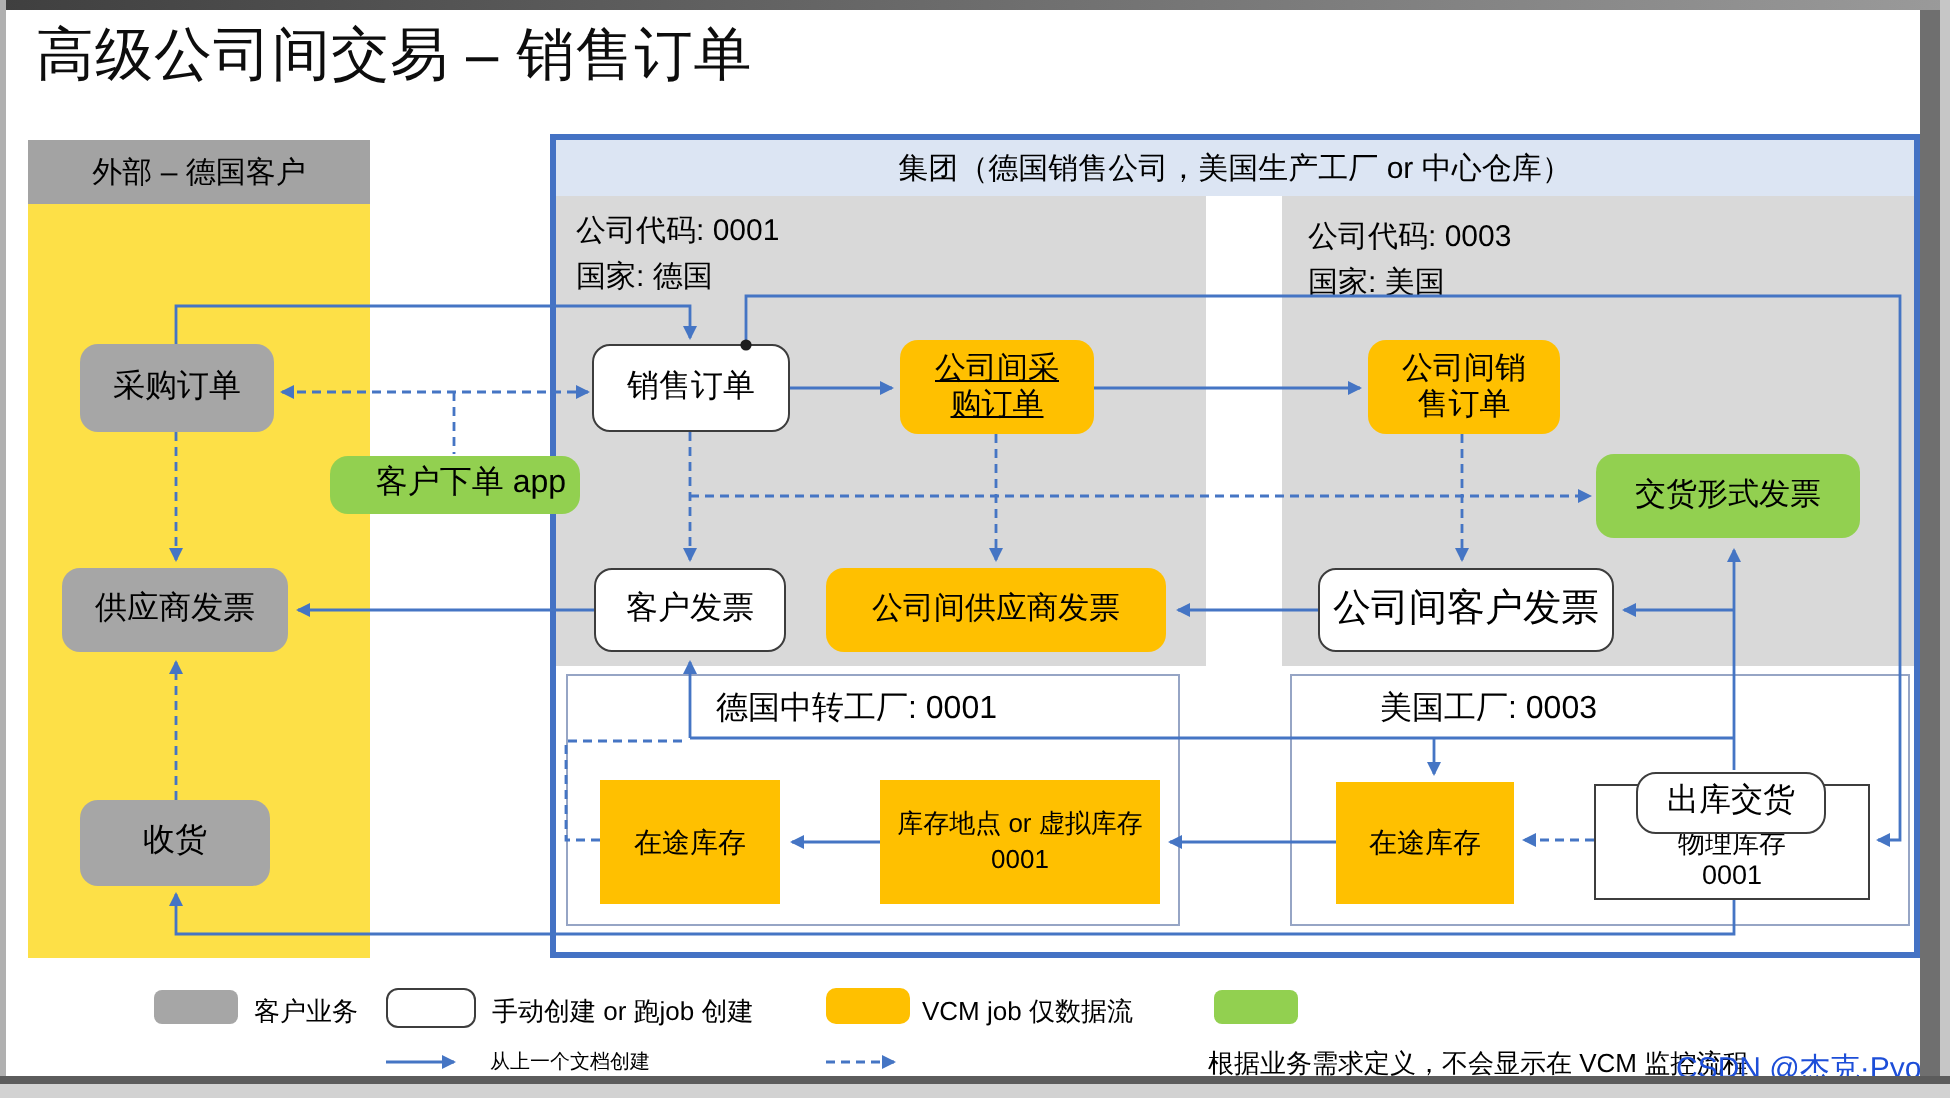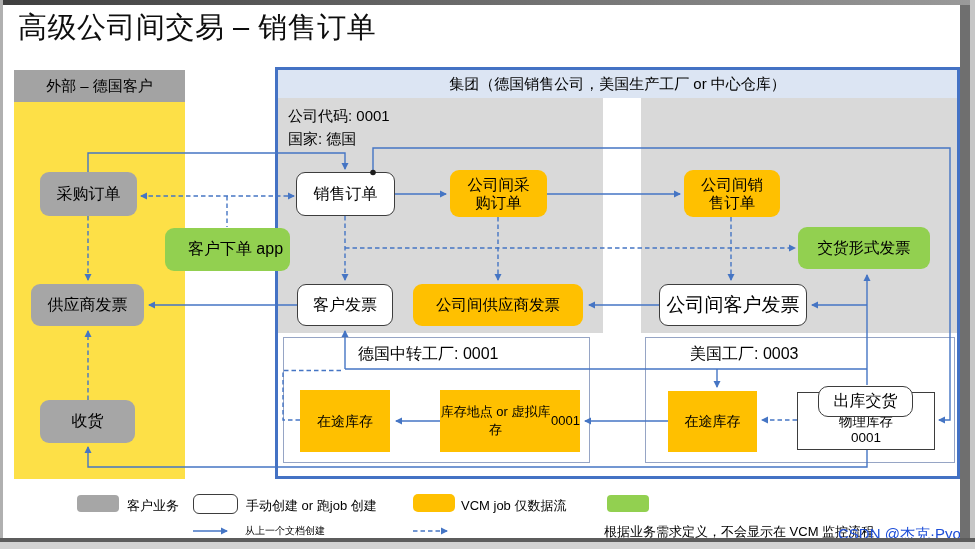--- a/index.html
+++ b/index.html
@@ -36,20 +36,24 @@
     <div class="abs" style="left:0;top:0;width:679px;height:28px;background:#dce5f3;display:flex;align-items:center;justify-content:center;">
       <span style="font-size:15px;color:#000;">集团（德国销售公司，美国生产工厂 or 中心仓库）</span>
     </div>
     <div class="abs" style="left:0px;top:28px;width:325px;height:235px;background:#d9d9d9;"></div>
     <div class="abs" style="left:363px;top:28px;width:316px;height:235px;background:#d9d9d9;"></div>
 
     <div class="abs" style="left:10px;top:34px;font-size:15px;line-height:23px;color:#000;">
       <div>公司代码: 0001</div>
       <div>国家: 德国</div>
     </div>
+    <div class="abs" style="left:376px;top:37px;font-size:15px;line-height:23px;color:#000;">
+      <div>公司代码: 0003</div>
+      <div>国家: 美国</div>
+    </div>
 
     <div class="abs" style="left:5px;top:267px;width:307px;height:126px;background:#fff;border:1.2px solid #96a5c5;">
       <div style="padding:6px 0 0 74px;font-size:16px;color:#000;">德国中转工厂: 0001</div>
     </div>
     <div class="abs" style="left:367px;top:267px;width:310px;height:126px;background:#fff;border:1.2px solid #96a5c5;">
       <div style="padding:6px 0 0 44px;font-size:16px;color:#000;">美国工厂: 0003</div>
     </div>
   </div>
 
   <div class="node graybox rd" style="left:40px;top:172px;width:97px;height:44px;">
@@ -58,24 +62,24 @@
   <div class="node graybox rd" style="left:31px;top:284px;width:113px;height:42px;">
     <span>供应商发票</span>
   </div>
   <div class="node graybox rd" style="left:40px;top:400px;width:95px;height:43px;">
     <span>收货</span>
   </div>
 
   <div class="node whitebox rd" style="left:296px;top:172px;width:99px;height:44px;">
     <span>销售订单</span>
   </div>
-  <div class="node greenbox rd" style="left:165px;top:228px;width:125px;height:43px;padding-left:16px;">
+  <div class="node greenbox rd" style="left:165px;top:228px;width:125px;height:29px;padding-left:16px;">
     <span>客户下单 app</span>
   </div>
-  <div class="node yellowbox rd" style="left:450px;top:170px;width:97px;height:47px;font-size:15.5px;padding:0 15px;">
+  <div class="node yellowbox rd" style="left:450px;top:170px;width:97px;height:47px;font-size:15.5px;padding:0 15px;text-decoration:underline;">
     <span>公司间采购订单</span>
   </div>
   <div class="node whitebox rd" style="left:297px;top:284px;width:96px;height:42px;">
     <span>客户发票</span>
   </div>
   <div class="node yellowbox rd" style="left:413px;top:284px;width:170px;height:42px;font-size:15.5px;">
     <span>公司间供应商发票</span>
   </div>
 
   <div class="node yellowbox rd" style="left:684px;top:170px;width:96px;height:47px;font-size:15.5px;padding:0 15px;">
@@ -84,21 +88,21 @@
   <div class="node greenbox rd" style="left:798px;top:227px;width:132px;height:42px;font-size:15.5px;">
     <span>交货形式发票</span>
   </div>
   <div class="node whitebox rd" style="left:659px;top:284px;width:148px;height:42px;font-size:19px;">
     <span>公司间客户发票</span>
   </div>
 
   <div class="node yellowbox" style="left:300px;top:390px;width:90px;height:62px;font-size:14px;">
     <span>在途库存</span>
   </div>
-  <div class="node yellowbox" style="left:440px;top:390px;width:140px;height:62px;font-size:13px;line-height:18px;">
+  <div class="node yellowbox" style="left:440px;top:390px;width:140px;height:62px;font-size:13px;flex-direction:column;line-height:18px;">
     <span>库存地点 or 虚拟库存</span>
     <span>0001</span>
   </div>
 
   <div class="node yellowbox" style="left:668px;top:391px;width:89px;height:61px;font-size:14px;">
     <span>在途库存</span>
   </div>
   <div class="node whitebox" style="left:797px;top:392px;width:138px;height:58px;font-size:13.5px;flex-direction:column;justify-content:flex-end;line-height:16px;padding-bottom:3px;">
     <span>物理库存</span>
     <span>0001</span>

